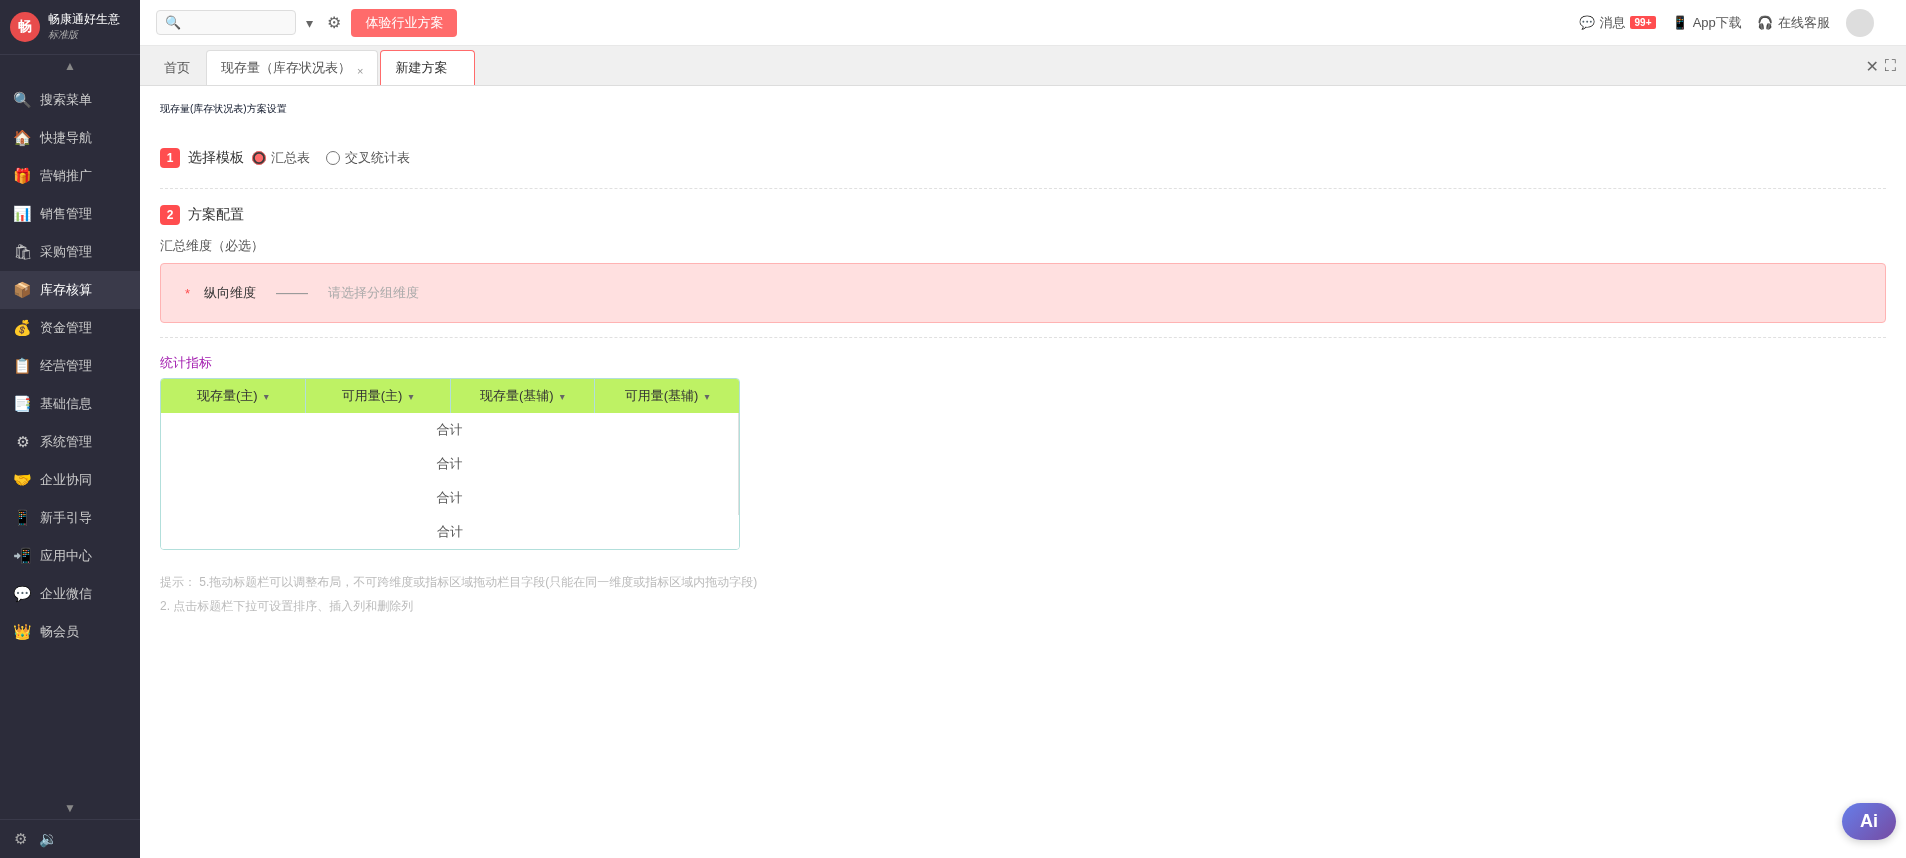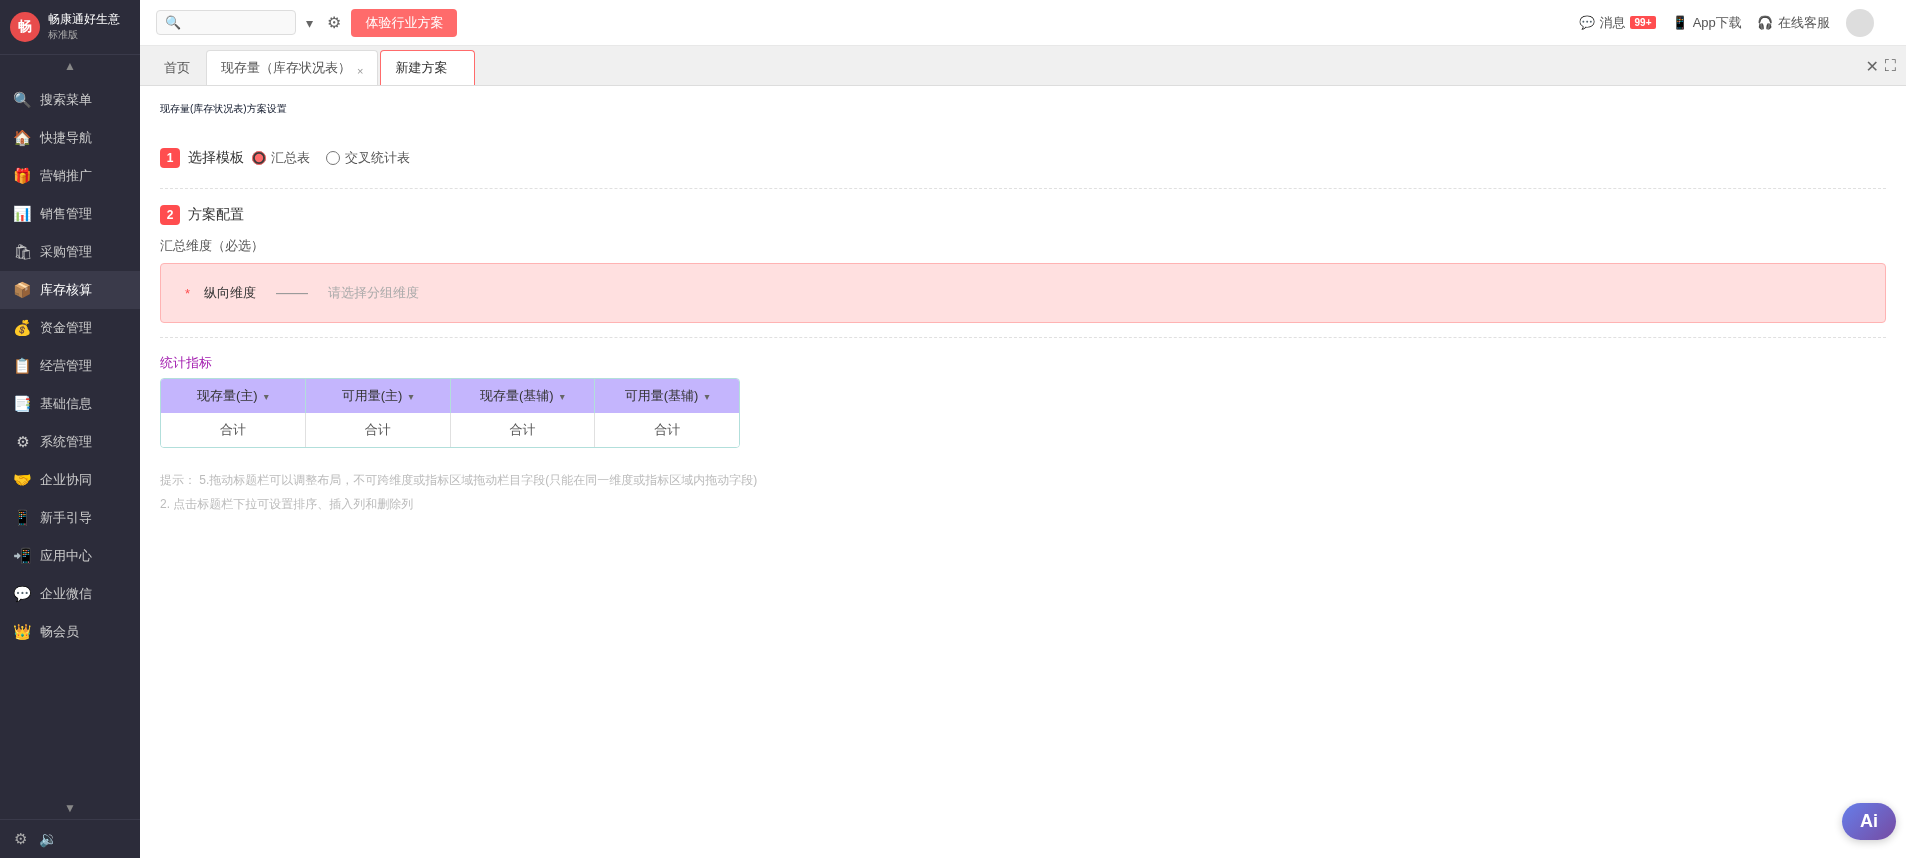--- a/index.html
+++ b/index.html
@@ -23,21 +23,21 @@
       border-bottom: 1px solid #3a3a4a;
     }
     .sidebar-logo-icon {
       width: 30px; height: 30px;
       background: #e84c4c;
       border-radius: 50%;
       display: flex; align-items: center; justify-content: center;
       color: white; font-size: 14px; font-weight: bold;
     }
     .sidebar-logo-text { color: #fff; font-size: 12px; line-height: 1.3; }
-    .sidebar-logo-badge { font-size: 10px; color: #aaa; }
+    .sidebar-logo-badge { font-size: 10px; color: #aaa; font-style: italic; }
 
     .sidebar-nav { flex: 1; overflow-y: auto; padding: 4px 0; }
     .sidebar-item {
       display: flex; align-items: center; gap: 8px;
       padding: 10px 14px; cursor: pointer; color: #ccc; font-size: 13px;
     }
     .sidebar-item.active { background: #3a3a4a; color: #fff; }
     .sidebar-item-icon { width: 18px; height: 18px; display: flex; align-items: center; justify-content: center; font-size: 15px; }
 
     .sidebar-footer {
@@ -148,28 +148,28 @@
     }
     .metric-badge-gray {
       display: inline-block; width: 16px; height: 16px; background: #ccc;
       border-radius: 2px; vertical-align: middle;
     }
     .metric-badge-label { font-size: 12px; color: #555; }
 
     .stat-label { color: #a21caf; font-size: 13px; font-weight: 500; margin-bottom: 6px; }
 
     .metric-table { border: 1px solid #b2dfdb; border-radius: 4px; overflow: hidden; display: inline-table; min-width: 580px; }
-    .metric-table-header { display: flex; background: #c4b5fd; }
+    .metric-table-header { display: flex; background: #bef264; }
     .metric-col {
       flex: 1; padding: 8px 12px; display: flex; align-items: center; justify-content: center;
       gap: 6px; border-right: 1px solid #b2dfdb; font-size: 13px; color: #333;
     }
     .metric-col:last-child { border-right: none; }
     .metric-col-chevron { color: #666; font-size: 10px; cursor: pointer; }
-    .metric-table-body { display: flex; background: #fff; }
+    .metric-table-body { display: flex; background: #fff; flex-direction: column; }
     .metric-cell {
       flex: 1; padding: 8px 12px; text-align: center; border-right: 1px solid #e0e0e0;
       font-size: 13px; color: #555;
     }
     .metric-cell:last-child { border-right: none; }
 
     
     .tips { margin-top: 20px; font-size: 12px; color: #bbb; line-height: 2; }
     .tips-title { color: #bbb; }
 

